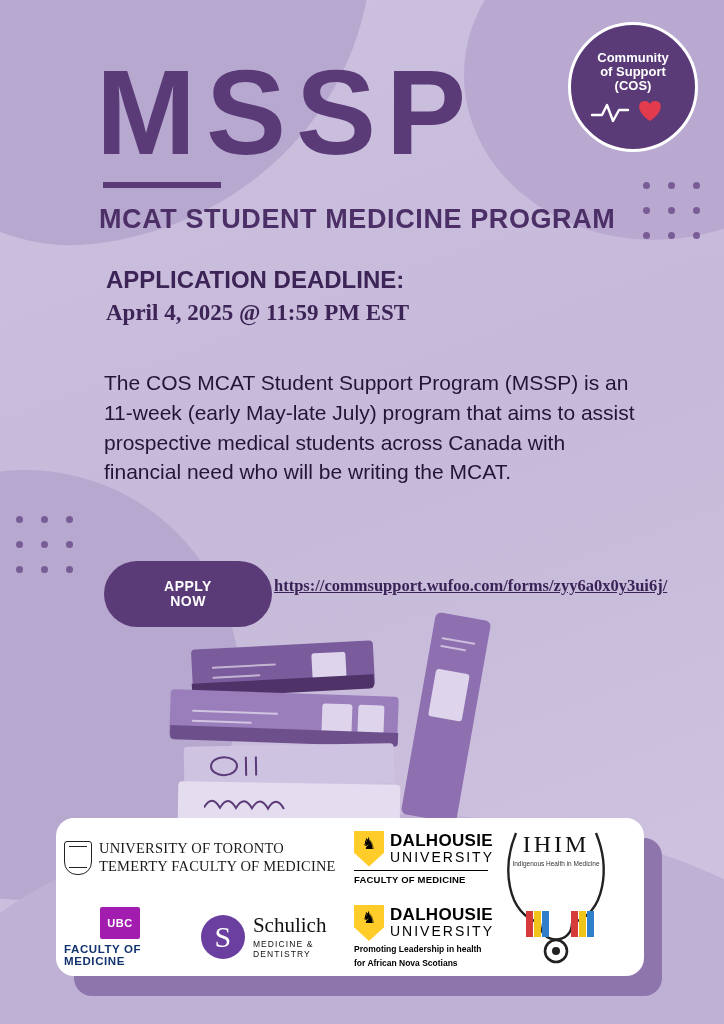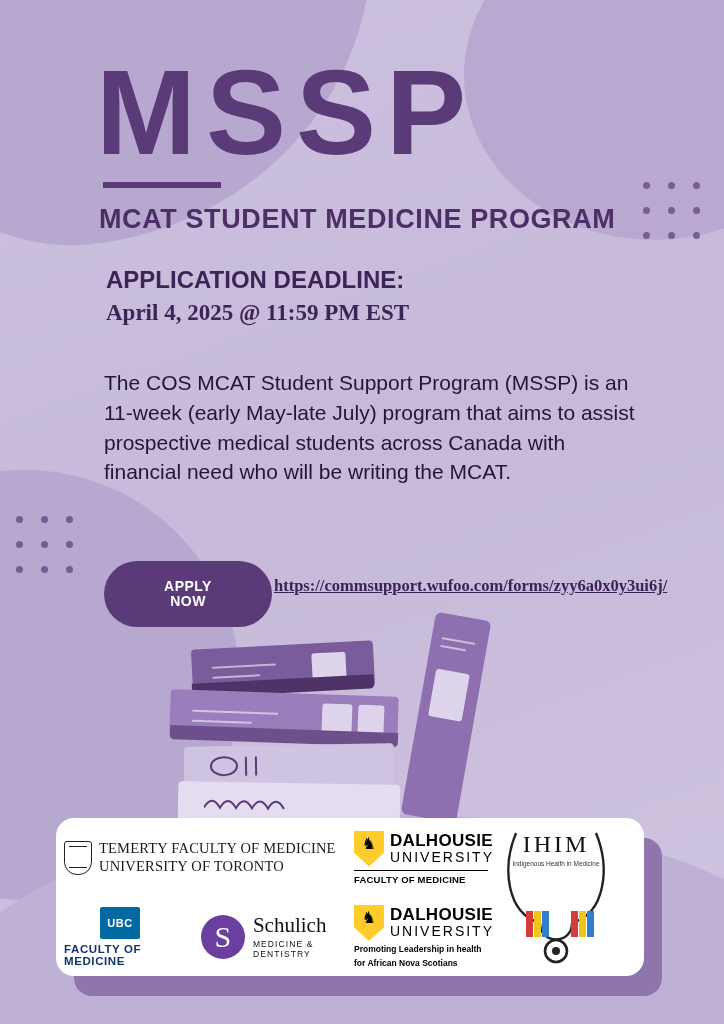--- a/index.html
+++ b/index.html
@@ -263,21 +263,21 @@
     border-radius: 3px 3px 13px 13px;
     position: relative;
     flex: none;
   }
   .crest:after{
     content:"";
     position:absolute; left:4px; top:4px; right:4px; bottom:6px;
     border-top:1.5px solid #222; border-bottom:1.5px solid #222;
   }
   .ubc-box {
-    width: 40px; height: 32px; background: #0369a1; border-radius: 2px;
+    width: 40px; height: 32px; background: #a21caf; border-radius: 2px;
     display:flex; align-items:center; justify-content:center; color:#fff;
     font-size: 11px; font-weight:700; letter-spacing:.5px; flex:none;
   }
   .ubc-cap { font-size: 11.5px; font-weight: 700; color: #12346e; letter-spacing:.6px;}
   .dal-shield {
     width: 30px; height: 36px; background: #ffcc29;
     clip-path: polygon(0 0, 100% 0, 100% 62%, 50% 100%, 0 62%);
     display:flex; align-items:flex-start; justify-content:center;
     flex:none;
   }
@@ -336,20 +336,31 @@
       <span></span>
       <span></span>
     <span></span>
       <span></span>
       <span></span>
     <span></span>
       <span></span>
       <span></span>
   </div>
 
+  <div class="cos-badge">
+    <div class="l1">Community</div>
+    <div class="l2">of Support</div>
+    <div class="l3">(COS)</div>
+    <div class="cos-heart">
+      <svg width="86" height="26" viewBox="0 0 86 26" xmlns="http://www.w3.org/2000/svg">
+        <polyline points="2,18 12,18 17,8 23,24 29,13 38,13" fill="none" stroke="#ffffff" stroke-width="2.4" stroke-linecap="round" stroke-linejoin="round"></polyline>
+        <path d="M60 24 C46 15, 47 4, 55 4 C59 4, 60 7, 60 8 C60 7, 61 4, 65 4 C73 4, 74 15, 60 24 Z" fill="#e23b4e"></path>
+      </svg>
+    </div>
+  </div>
 
   <div class="mssp">MSSP</div>
   <div class="mssp-underline"></div>
   <div class="subtitle">MCAT STUDENT MEDICINE PROGRAM</div>
 
   <div class="deadline-label">APPLICATION DEADLINE:</div>
   <div class="deadline-date">April 4, 2025 @ 11:59 PM EST</div>
 
   <div class="blurb">The COS MCAT Student Support Program (MSSP) is an 11-week (early May-late July) program that aims to assist prospective medical students across Canada with financial need who will be writing the MCAT.</div>
 
@@ -391,22 +402,22 @@
       </svg>
     </div>
   </div>
 
   <div class="sponsor-shadow"></div>
   <div class="sponsor-bar">
 
     <div class="logo-cell">
       <div class="crest"></div>
       <div class="uoft-text">
+        <div>UNIVERSITY OF TORONTO</div>
         <div>TEMERTY FACULTY OF MEDICINE</div>
-        <div>UNIVERSITY OF TORONTO</div>
       </div>
     </div>
 
     <div class="logo-cell" style="flex-direction:column; align-items:flex-start; justify-content:center; gap:3px;">
       <div style="display:flex; align-items:center; gap:6px;">
         <div class="dal-shield">
             <span>♞</span>
           </div>
         <div>
           <div class="dal-text-1">DALHOUSIE</div>

